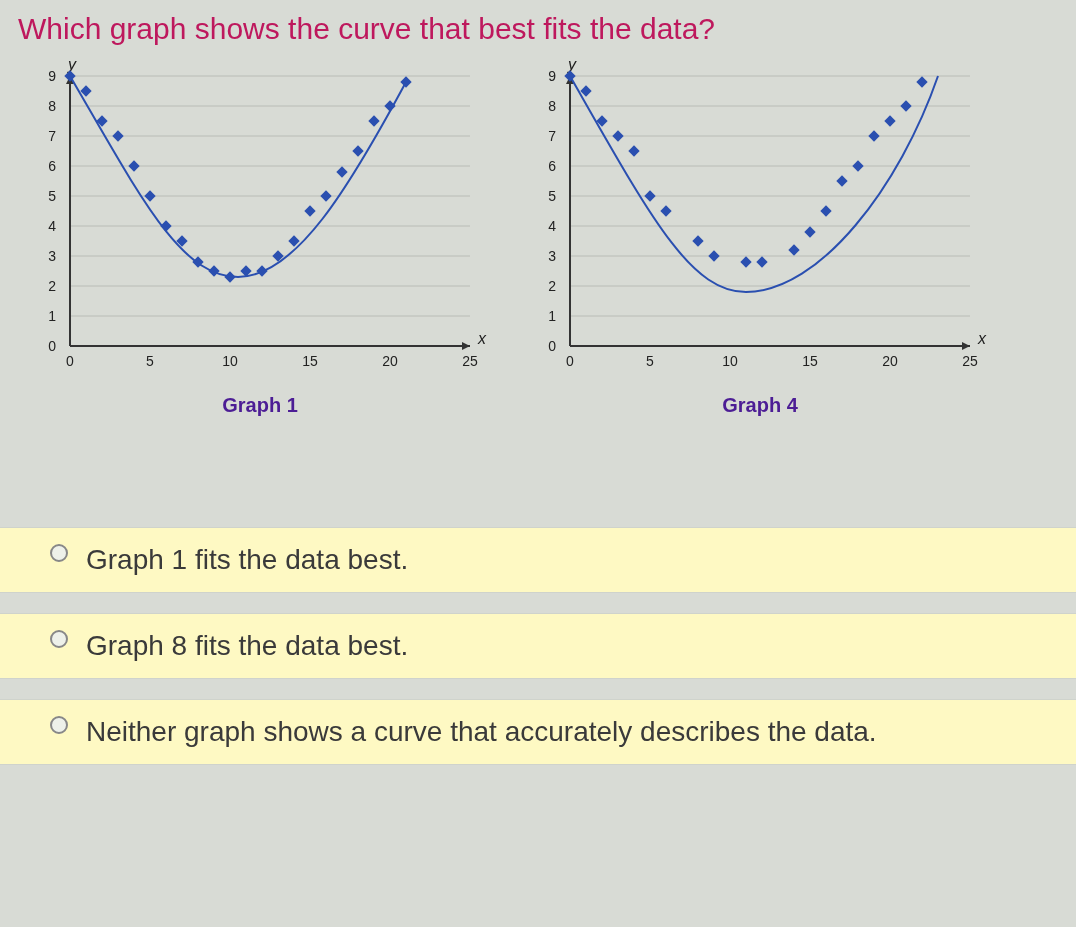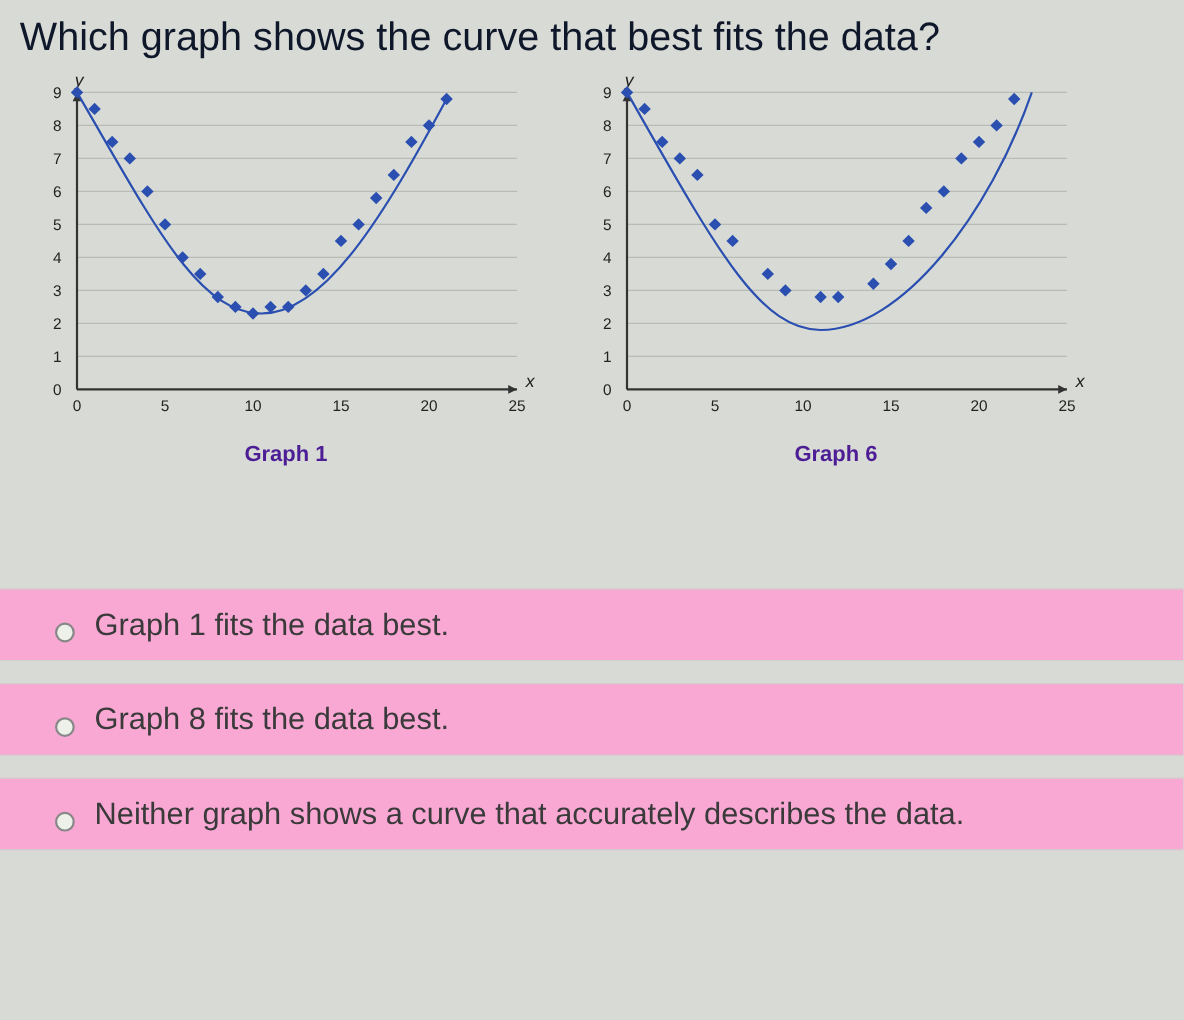--- a/index.html
+++ b/index.html
@@ -6,23 +6,23 @@
   body {
     width: 1076px;
     height: 927px;
     background: #d8dbd5;
     font-family: Arial, Helvetica, sans-serif;
     color: #2a2a2a;
     position: relative;
     overflow: hidden;
   }
   .question {
-    font-size: 36px;
+    font-size: 30px;
     padding: 12px 18px 6px 18px;
-    color: #0f172a;
+    color: #be185d;
   }
   .charts-row {
     display: flex;
     gap: 40px;
     padding-left: 30px;
     margin-top: 4px;
   }
   .chart-box {
     display: flex;
     flex-direction: column;
@@ -34,26 +34,26 @@
     color: #4c1d95;
     margin-top: 8px;
   }
   .options {
     margin-top: 110px;
     display: flex;
     flex-direction: column;
     gap: 20px;
   }
   .option {
-    background: #f9a8d4;
+    background: #fef9c3;
     border-top: 1px solid #cfd3cc;
     border-bottom: 1px solid #cfd3cc;
     padding: 16px 24px 16px 50px;
     display: flex;
-    align-items: flex-end;
+    align-items: flex-start;
     gap: 18px;
     font-size: 28px;
     color: #3a3a3a;
     cursor: pointer;
   }
   .radio {
     width: 18px;
     height: 18px;
     border: 2px solid #888;
     border-radius: 50%;
@@ -203,21 +203,21 @@
           <rect x="-4" y="-4" width="8" height="8" transform="translate(256,135) rotate(45)"></rect>
           <rect x="-4" y="-4" width="8" height="8" transform="translate(272,105) rotate(45)"></rect>
           <rect x="-4" y="-4" width="8" height="8" transform="translate(288,90) rotate(45)"></rect>
           <rect x="-4" y="-4" width="8" height="8" transform="translate(304,60) rotate(45)"></rect>
           <rect x="-4" y="-4" width="8" height="8" transform="translate(320,45) rotate(45)"></rect>
           <rect x="-4" y="-4" width="8" height="8" transform="translate(336,30) rotate(45)"></rect>
           <rect x="-4" y="-4" width="8" height="8" transform="translate(352,6) rotate(45)"></rect>
         </g>
       </g>
     </svg>
-    <div class="chart-title">Graph 6</div>
+    <div class="chart-title">Graph 4</div>
   </div>
 
 </div>
 
 <div class="options">
   <div class="option">
     <span class="radio"></span>
     <span>Graph 1 fits the data best.</span>
   </div>
   <div class="option">

